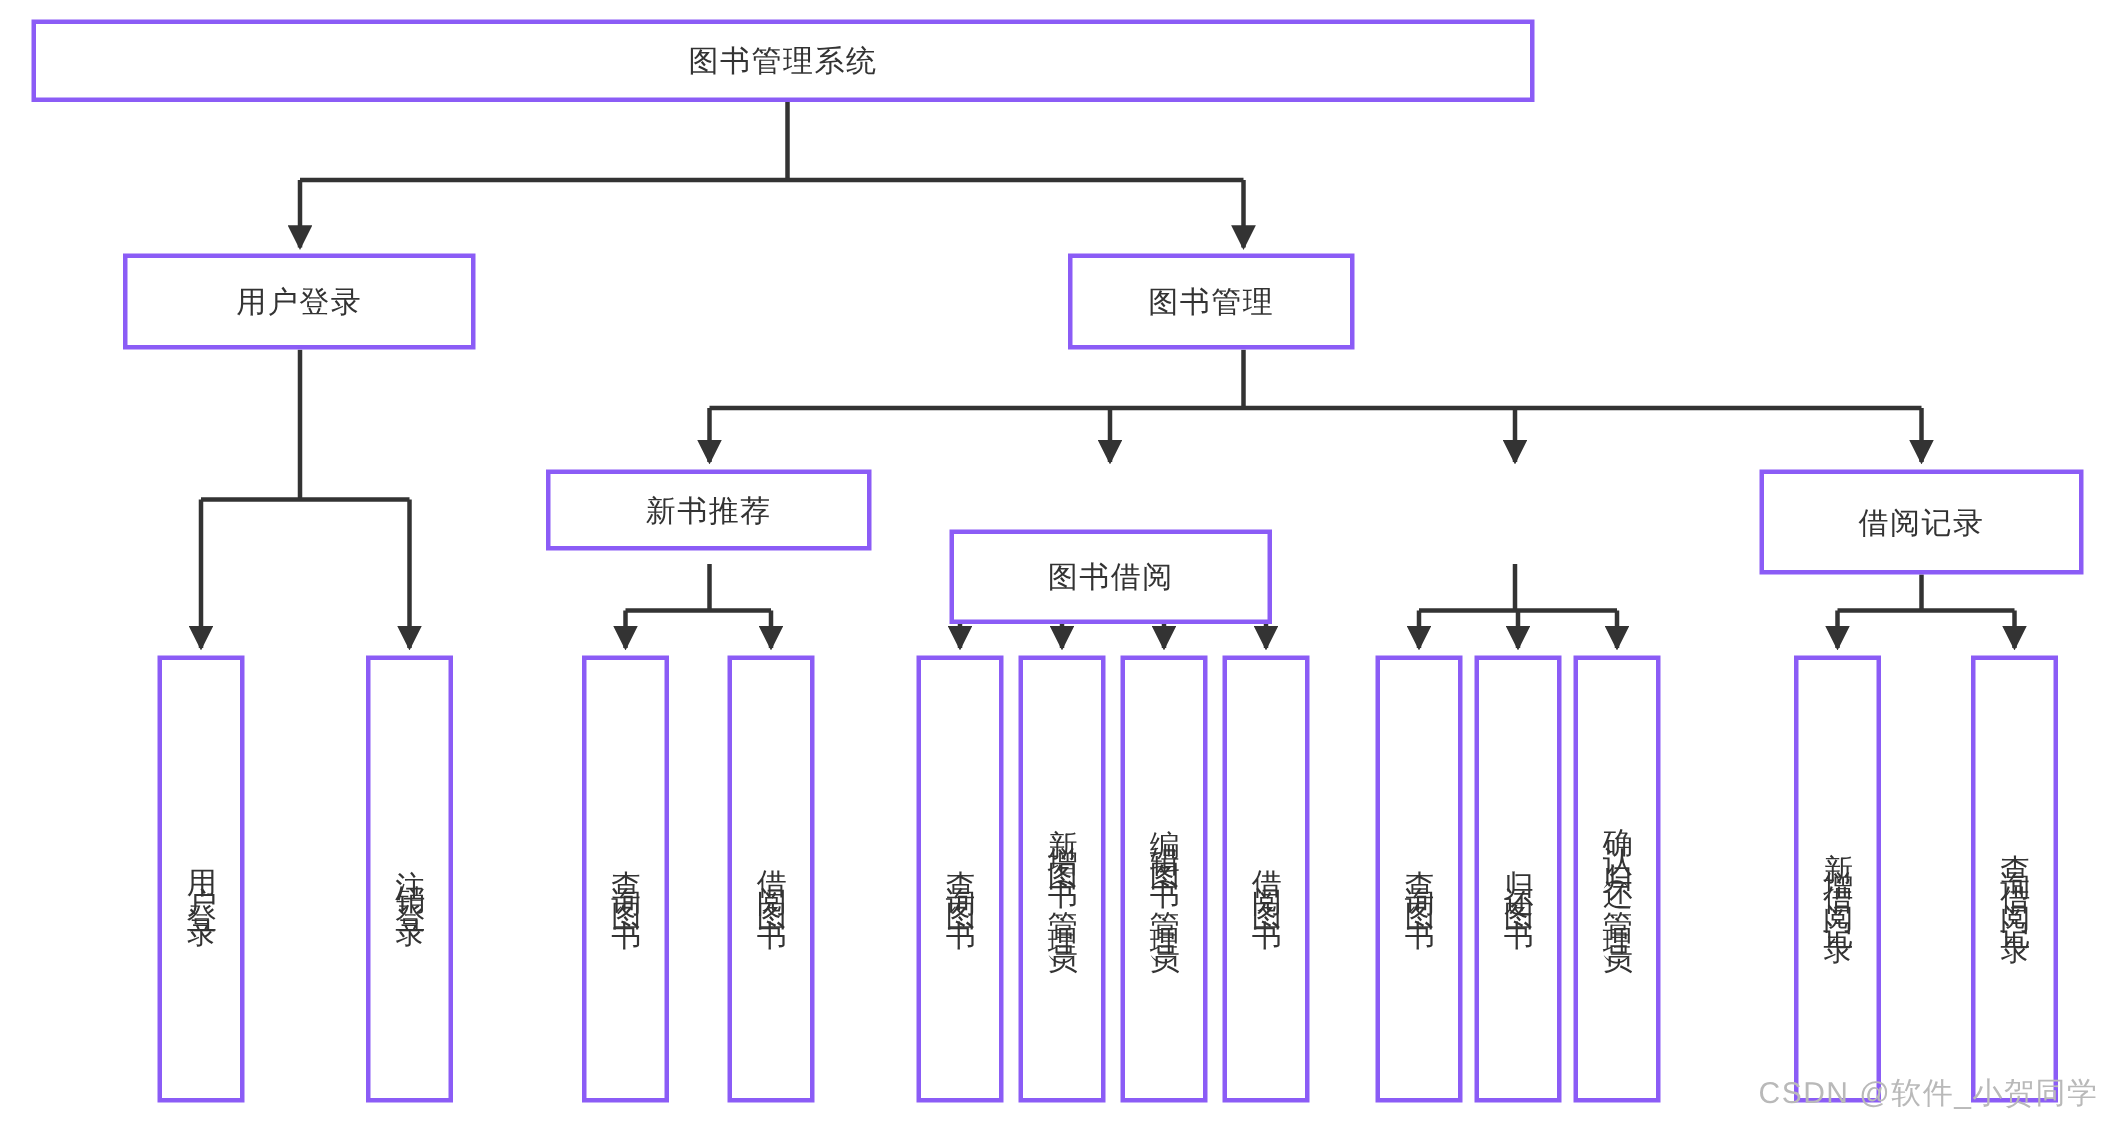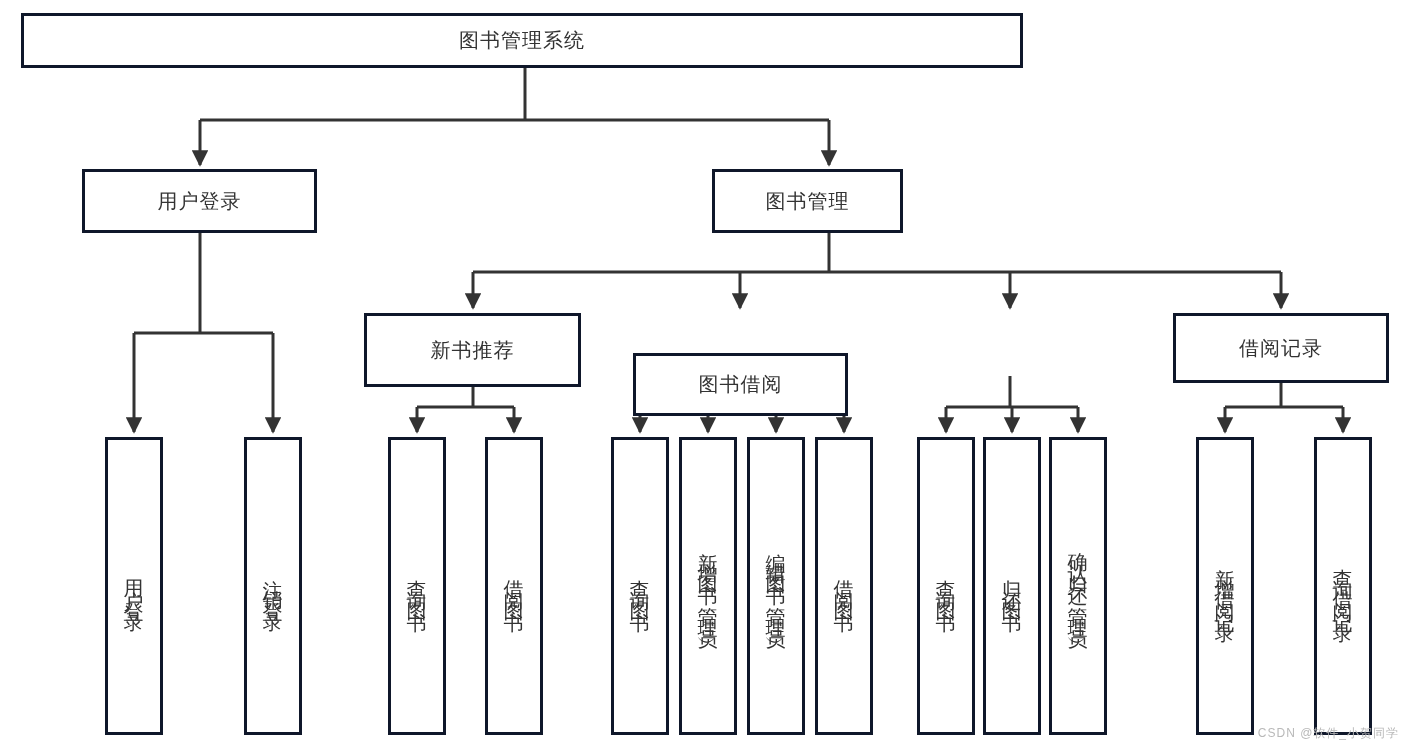--- a/index.html
+++ b/index.html
@@ -3,34 +3,34 @@
 <meta charset="utf-8">
 <style>
   html,body{margin:0;padding:0;background:#ffffff;}
   body{font-family:"Liberation Sans","DejaVu Sans",sans-serif;}
   .canvas{
     position:relative;width:1405px;height:747px;background:#ffffff;overflow:hidden;
   }
   .wires{position:absolute;left:0;top:0;width:1405px;height:747px;}
   .node{
     position:absolute;box-sizing:border-box;background:#ffffff;
-    border:3px solid #0f172a;color:#333333;
+    border:3px solid #8b5cf6;color:#333333;
     display:flex;align-items:center;justify-content:center;
     font-size:20px;letter-spacing:1px;white-space:nowrap;
   }
   .hnode{z-index:2;}
   .leaf{
     z-index:2;
     writing-mode:vertical-rl;text-orientation:mixed;
     letter-spacing:11px;white-space:normal;
     line-height:1;
   }
   .watermark{
     position:absolute;right:6px;bottom:5px;z-index:5;
-    font-size:12px;color:#b9b9b9;letter-spacing:1px;
+    font-size:20px;color:#b9b9b9;letter-spacing:1px;
   }
 </style>
 </head>
 <body>
 
 <div class="canvas">
 
   <svg class="wires" viewBox="0 0 1405 747" xmlns="http://www.w3.org/2000/svg" aria-hidden="true">
     <defs>
       <marker id="arrow" viewBox="0 0 10 10" refX="9" refY="5" markerWidth="5.5" markerHeight="5.5" orient="auto-start-reverse">
@@ -79,21 +79,21 @@
       <path d="M1225,407 V432" marker-end="url(#arrow)"></path>
       <path d="M1343,407 V432" marker-end="url(#arrow)"></path>
     </g>
   </svg>
 
   <div class="node hnode" style="left:21px;top:13px;width:1002px;height:55px;">图书管理系统</div>
 
   <div class="node hnode" style="left:82px;top:169px;width:235px;height:64px;">用户登录</div>
   <div class="node hnode" style="left:712px;top:169px;width:191px;height:64px;">图书管理</div>
 
-  <div class="node hnode" style="left:364px;top:313px;width:217px;height:74px;">新书推荐</div>
+  <div class="node hnode" style="left:364px;top:313px;width:217px;height:54px;">新书推荐</div>
   <div class="node hnode" style="left:633px;top:313px;width:215px;height:63px;margin-top:40px;">图书借阅</div>
   <div class="node hnode" style="left:1173px;top:313px;width:216px;height:70px;">借阅记录</div>
 
   <div class="node leaf" style="left:105px;top:437px;width:58px;height:298px;">用户登录</div>
   <div class="node leaf" style="left:244px;top:437px;width:58px;height:298px;">注销登录</div>
 
   <div class="node leaf" style="left:388px;top:437px;width:58px;height:298px;">查询图书</div>
   <div class="node leaf" style="left:485px;top:437px;width:58px;height:298px;">借阅图书</div>
 
   <div class="node leaf" style="left:611px;top:437px;width:58px;height:298px;">查询图书</div>

